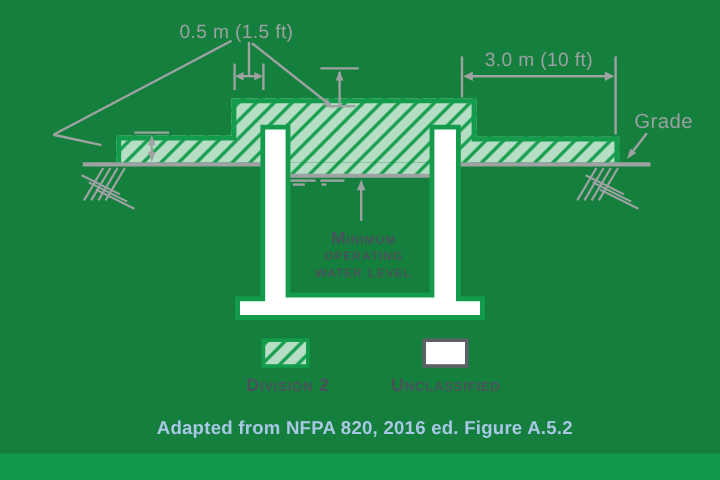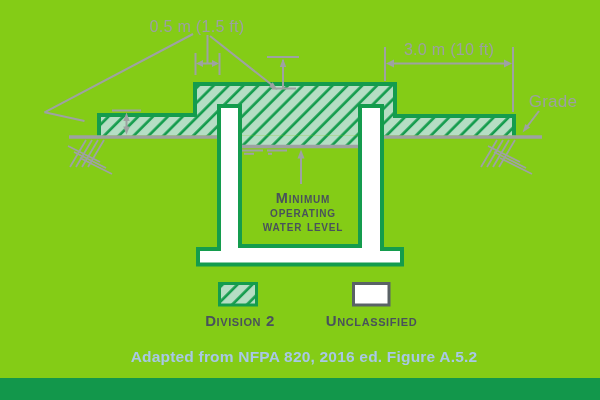--- a/index.html
+++ b/index.html
@@ -7,21 +7,21 @@
     --hatch-fill:#B5DEC4;
     --gray-line:#9EA2A2;
     --text-gray:#9BA0A2;
     --dark-text:#49525B;
     --caption-blue:#A8C8E6;
     --legend-border-gray:#5A6266;
     --bar-green:#12974B;
   }
   html,body{margin:0;padding:0;background:#fff;}
   .stage{
-    position:relative;width:600px;height:400px;background:#84cc16;overflow:hidden;
+    position:relative;width:600px;height:400px;background:#15803d;overflow:hidden;
     font-family:"Liberation Sans", sans-serif;
     text-align:right;
   }
   svg{display:block;}
   .hatch-bg{fill:var(--hatch-fill);}
   .hatch-line{stroke:var(--green);stroke-width:2.7;}
   .zone-border{fill:none;stroke:var(--green);stroke-width:4;stroke-linejoin:miter;}
   .well{fill:#ffffff;stroke:var(--green);stroke-width:4;stroke-linejoin:miter;}
   .grade{stroke:var(--gray-line);stroke-width:3.6;}
   .waterline{stroke:var(--gray-line);stroke-width:3.4;}

